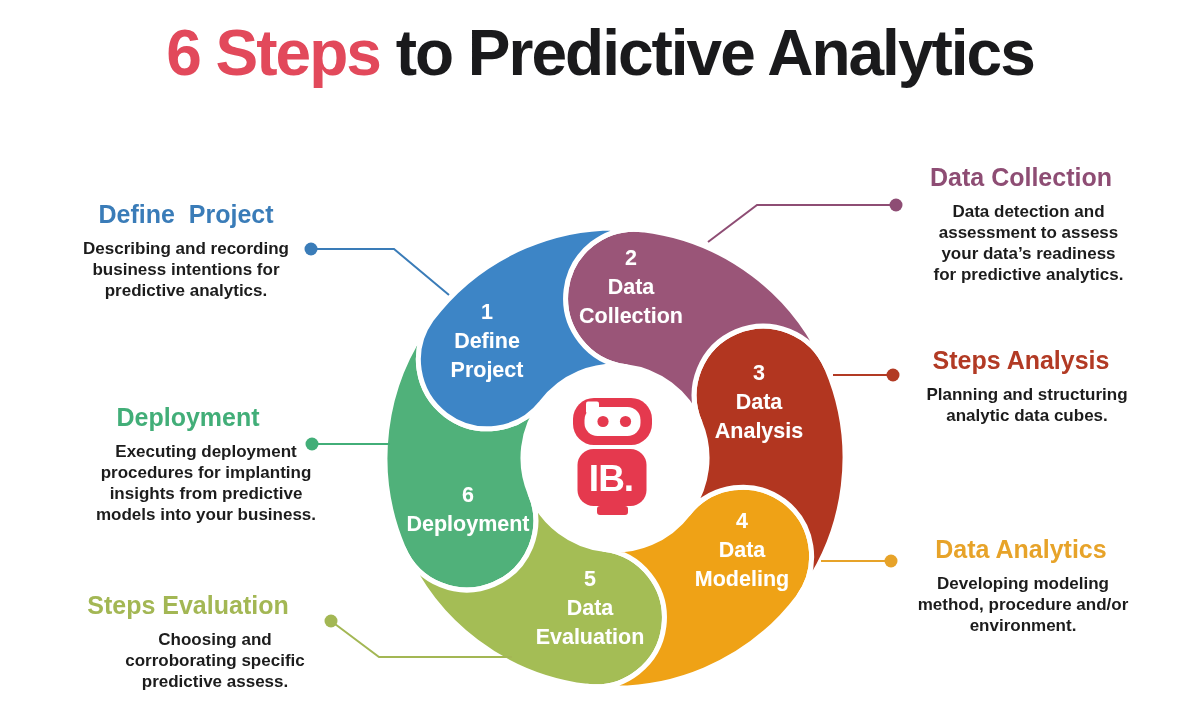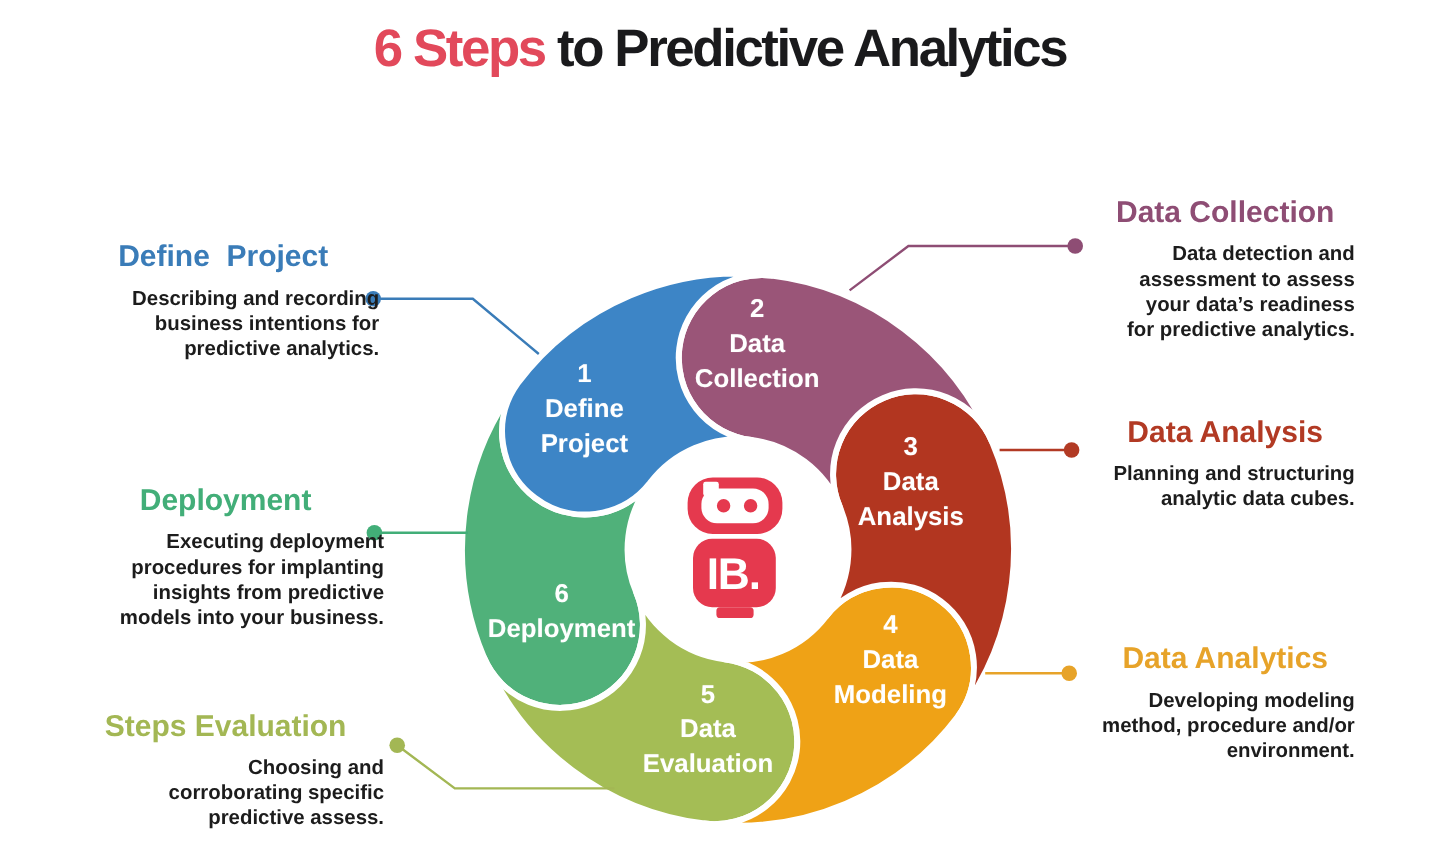--- a/index.html
+++ b/index.html
@@ -2,36 +2,36 @@
 <html><head>
 <meta charset="utf-8">
 <style>
   html,body{margin:0;padding:0;background:#fff;}
   .canvas{
     position:relative;width:1200px;height:711px;background:#ffffff;overflow:hidden;
     font-family:"Liberation Sans",sans-serif;
   }
   .title{
     position:absolute;top:16px;left:0;width:100%;text-align:center;
-    font-size:44px;font-weight:800;letter-spacing:-2px;color:#1a1a1c;white-space:nowrap;
+    font-size:64px;font-weight:800;letter-spacing:-2px;color:#1a1a1c;white-space:nowrap;
   }
   .title .hl{color:#e2495b;}
   .diagram-svg{position:absolute;left:0;top:0;}
   .petal-label{
     position:absolute;transform:translate(-50%,-50%);
     color:#ffffff;font-size:21.5px;font-weight:bold;line-height:29px;
     text-align:center;white-space:pre-line;text-shadow:0 0 1px rgba(255,255,255,.25);
   }
   .blk{position:absolute;}
   .blk h2{
     margin:0 0 9px 0;font-size:25px;font-weight:bold;text-align:center;white-space:pre-wrap;
   }
   .blk p{
     margin:0;font-size:17px;font-weight:bold;color:#1c1c1c;
-    line-height:21px;white-space:pre-line;text-align:right;
+    line-height:21px;white-space:pre-line;text-align:center;
   }
   .blk p.center{}
 </style>
 </head>
 <body>
 
 <div class="canvas">
 
   <div class="title"><span class="hl">6 Steps</span> <span>to Predictive Analytics</span></div>
 
@@ -123,21 +123,21 @@
 
   <div class="blk" style="left:913px;top:163px;width:216px;">
     <h2 style="color: rgb(142, 77, 116);">Data Collection</h2>
     <p style="padding-left:15px;">Data detection and
 assessment to assess
 your data’s readiness
 for predictive analytics.</p>
   </div>
 
   <div class="blk" style="left:913px;top:346px;width:216px;">
-    <h2 style="color: rgb(178, 58, 36);">Data Analysis</h2>
+    <h2 style="color: rgb(178, 58, 36);">Steps Analysis</h2>
     <p style="padding-left:12px;">Planning and structuring
 analytic data cubes.</p>
   </div>
 
   <div class="blk" style="left:913px;top:535px;width:216px;">
     <h2 style="color: rgb(231, 163, 41);">Data Analytics</h2>
     <p style="padding-left:4px;">Developing modeling
 method, procedure and/or
 environment.</p>
   </div>

